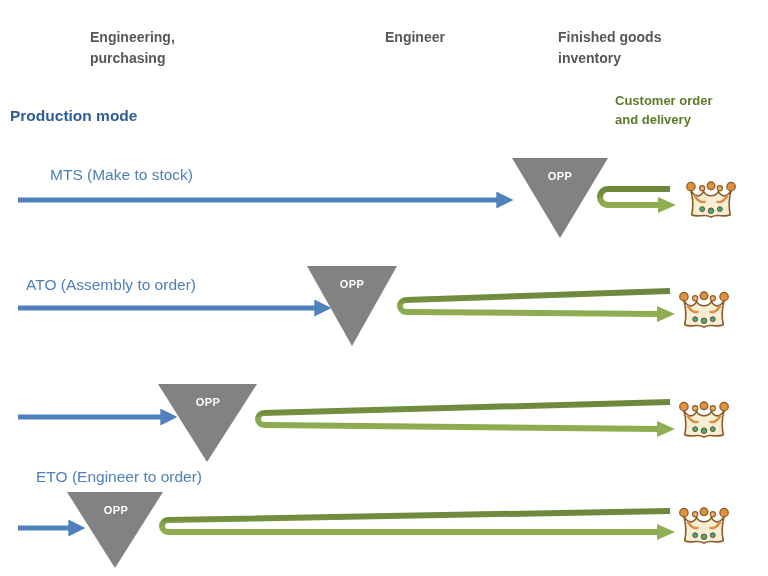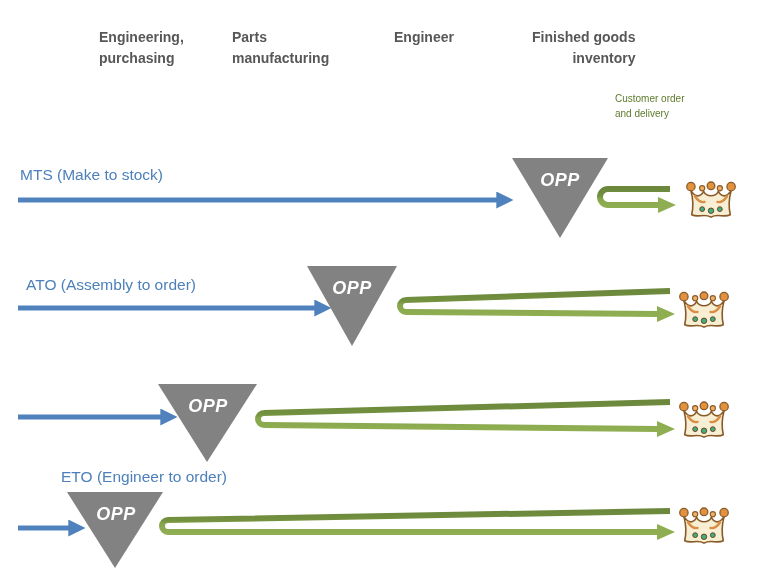--- a/index.html
+++ b/index.html
@@ -21,55 +21,53 @@
     overflow:hidden;
     font-family:"Liberation Sans", sans-serif;
   }
   .slide svg.layer{position:absolute;left:0;top:0;}
   .stage-header{
     position:absolute;top:27px;
     font-size:14px;font-weight:bold;
     color:var(--gray-heading);
     line-height:1.5;
     white-space:pre-line;
-    margin-left:9px;
   }
   .stage-0{left:90px;}
   .stage-1{left:223px;}
   .stage-2{left:385px;}
-  .stage-3{left:523px;text-align:right;}
+  .stage-3{left:558px;}
   .production-mode{
     position:absolute;left:10px;top:107px;
     font-size:15.5px;font-weight:bold;
     color:var(--blue-heading);
   }
   .customer-heading{
     position:absolute;left:615px;top:92px;
-    font-size:10px;font-weight:normal;
+    font-size:13px;font-weight:bold;
     color:var(--green-heading);
     line-height:1.45;
     white-space:pre-line;
   }
   .row-label{
     position:absolute;
     font-size:15.5px;
     color:var(--blue-label);
     white-space:nowrap;
   }
-  .row-label.mts{left:20px;top:166px;}
+  .row-label.mts{left:50px;top:166px;}
   .row-label.ato{left:26px;top:276px;}
   .row-label.mto{left:26px;top:357px;}
-  .row-label.eto{left:36px;top:468px;margin-left:25px;}
+  .row-label.eto{left:36px;top:468px;}
   .opp-label{
     position:absolute;
     transform:translateX(-50%);
-    font-size:18px;font-weight:bold;
+    font-size:11px;font-weight:bold;
     color:var(--opp-text);
     letter-spacing:.5px;
-    font-style:italic;
   }
   .opp-label.mts{left:560px;top:170px;}
   .opp-label.ato{left:352px;top:278px;}
   .opp-label.mto{left:208px;top:396px;}
   .opp-label.eto{left:116px;top:504px;}
   .blue-arrow{stroke:var(--blue-arrow);stroke-width:5;fill:none;}
   .opp-triangle{fill:var(--gray-triangle);}
   .loop{stroke:url(#loopgrad);stroke-width:6;fill:none;}
   .loop-head{fill:var(--green-light);}
 </style>
@@ -134,26 +132,25 @@
     </g>
 
     <use href="#crown" x="684" y="177" width="54" height="45"></use>
     <use href="#crown" x="677" y="287" width="54" height="45"></use>
     <use href="#crown" x="677" y="397" width="54" height="45"></use>
     <use href="#crown" x="677" y="503" width="54" height="45"></use>
   </svg>
 
   <div class="stage-header stage-0">Engineering,
 purchasing</div>
-  <div class="stage-header stage-1">Parts
-manufacturing</div>
   <div class="stage-header stage-2">Engineer</div>
   <div class="stage-header stage-3">Finished goods
 inventory</div>
 
+  <div class="production-mode">Production mode</div>
   <div class="customer-heading">Customer order
 and delivery</div>
 
   <div class="row-label mts">MTS (Make to stock)</div>
   <div class="row-label ato">ATO (Assembly to order)</div>
   <div class="row-label eto">ETO (Engineer to order)</div>
 
   <span class="opp-label mts">OPP</span>
   <span class="opp-label ato">OPP</span>
   <span class="opp-label mto">OPP</span>

